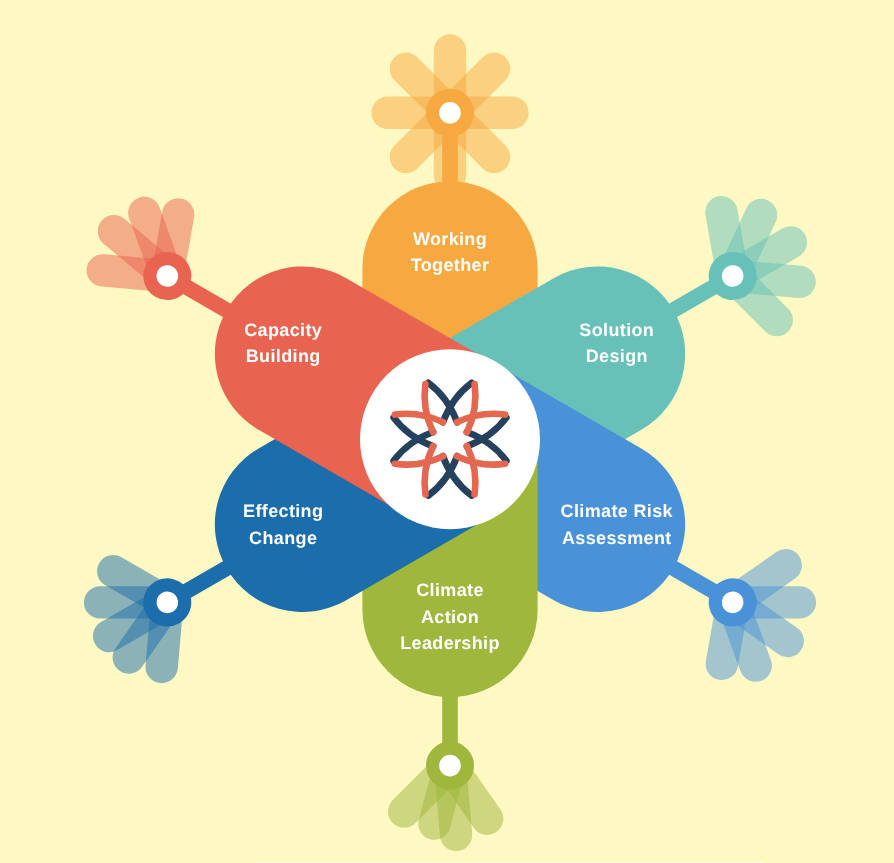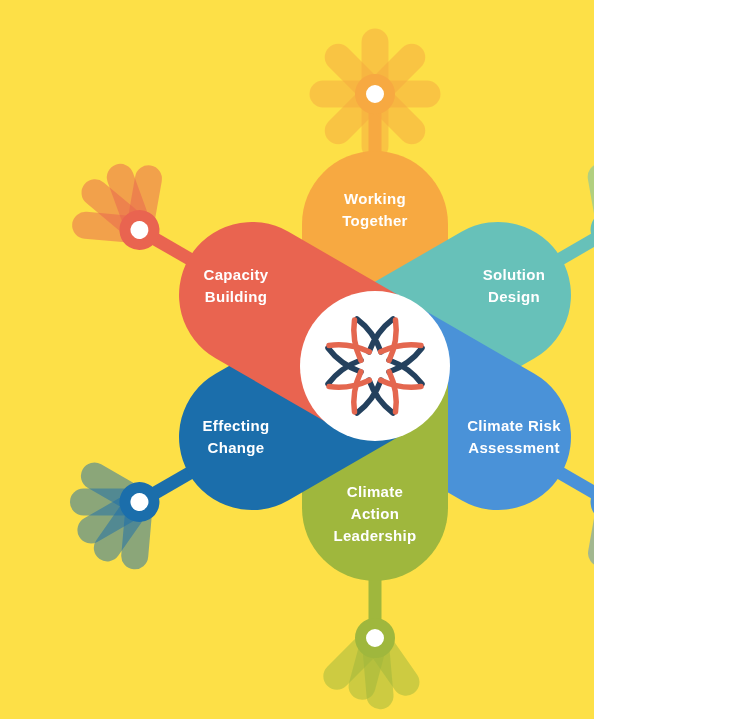--- a/index.html
+++ b/index.html
@@ -1,20 +1,20 @@
 <!DOCTYPE html>
 <html><head>
 <meta charset="utf-8">
 <style>
   html, body { margin: 0; padding: 0; background: #ffffff; }
   .stage {
     position: relative;
-    width: 594px;
+    width: 745px;
     height: 719px;
-    background: #fde047;
+    background: #fef9c3;
     font-family: "Liberation Sans", sans-serif;
     overflow: hidden;
   }
   svg { display: block; }
   .petal-label {
     font-family: "Liberation Sans", sans-serif;
     font-weight: 700;
     font-size: 15px;
     letter-spacing: 0.3px;
     text-anchor: middle;

